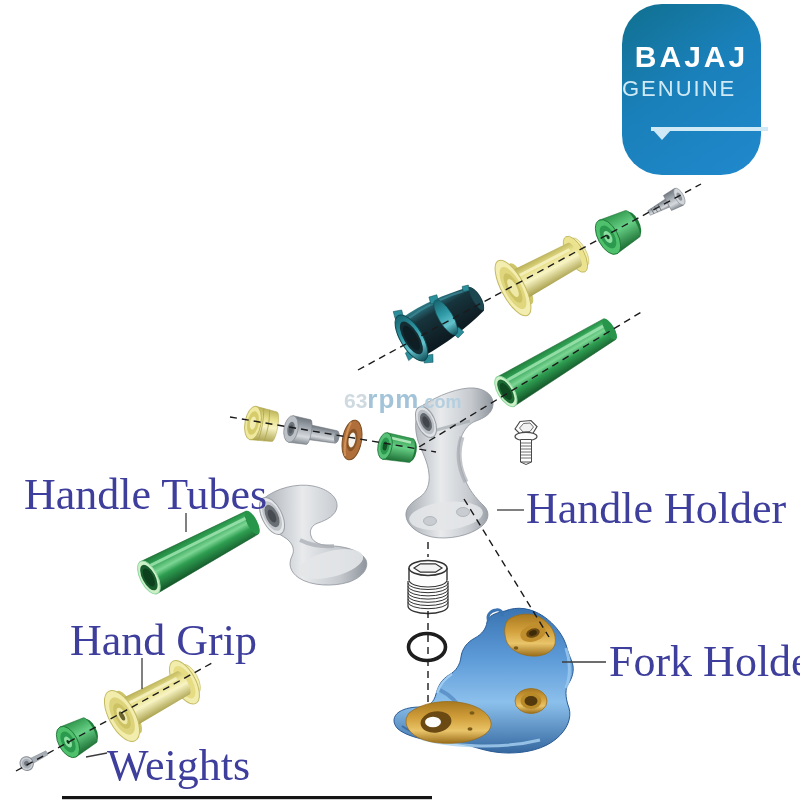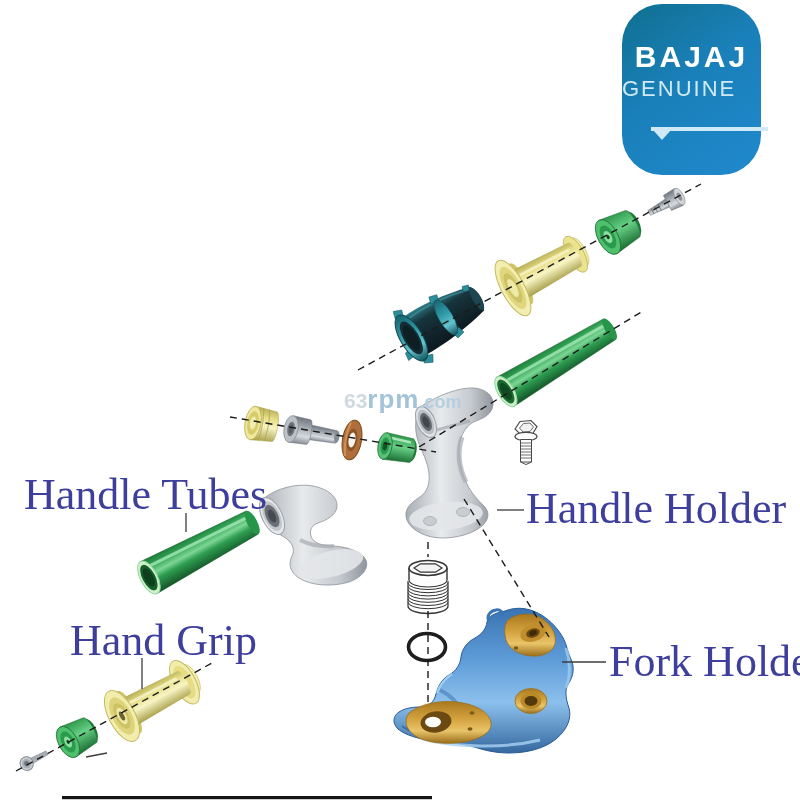--- a/index.html
+++ b/index.html
@@ -333,20 +333,21 @@
     <path d="M86,757 L107,753"></path>
   </g>
 
   <rect x="62" y="796" width="370" height="3.2" fill="#151515"></rect>
 </svg>
 
 <div class="part-label" id="lbl-handle-tubes">Handle Tubes</div>
 <div class="part-label" id="lbl-handle-holder">Handle Holder</div>
 <div class="part-label" id="lbl-hand-grip">Hand Grip</div>
 <div class="part-label" id="lbl-fork-holder">Fork Holder</div>
+<div class="part-label" id="lbl-weights">Weights</div>
 
 <div id="watermark"><span class="wm-99">63</span><span class="wm-rpm">rpm</span><span class="wm-com">.com</span></div>
 
 <div id="logo">
   <div class="l-brand">BAJAJ</div>
   <div class="l-genuine">GENUINE</div>
   <div class="l-underline"></div>
   <div class="l-arrow"></div>
 </div>
 

